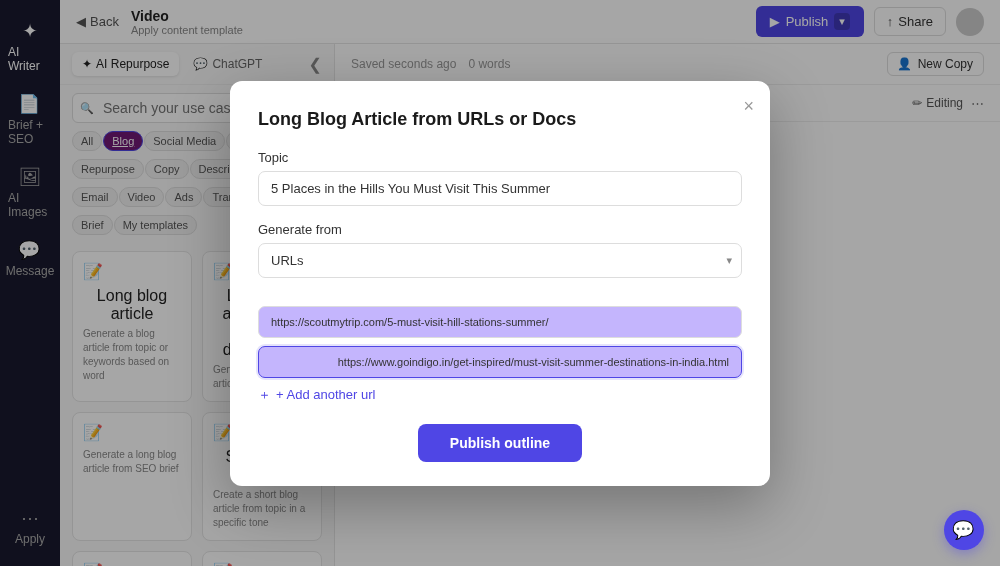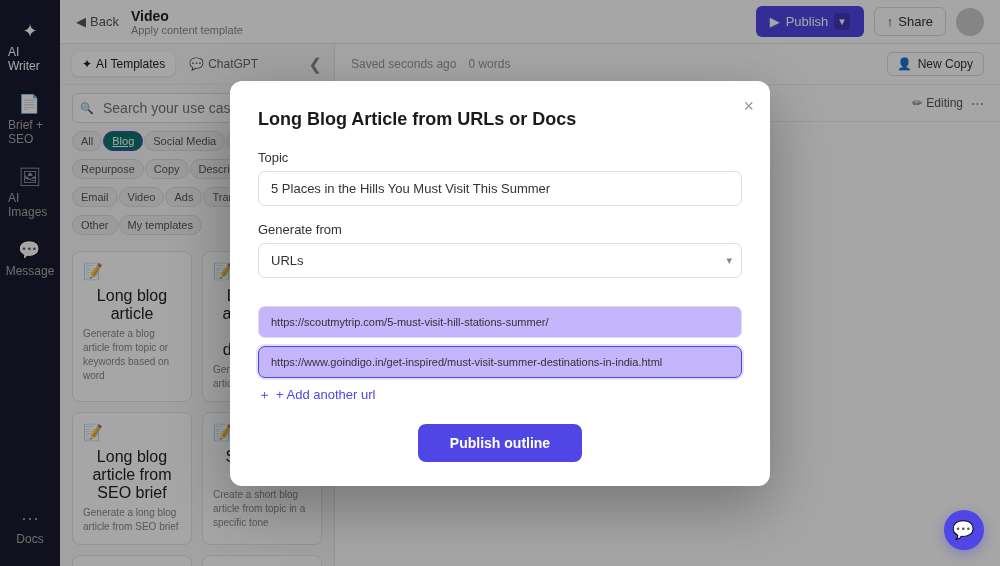--- a/index.html
+++ b/index.html
@@ -60,21 +60,21 @@
       font-size: 14px; background: #fff; outline: none; color: #333;
     }
     .search-wrapper { position: relative; }
     .search-wrapper::before { content: '🔍'; position: absolute; left: 8px; top: 50%; transform: translateY(-50%); font-size: 11px; }
 
     .filter-tags { display: flex; flex-wrap: wrap; gap: 1px; padding: 0 12px 8px; align-items: center; }
     .filter-tag {
       padding: 3px 8px; border-radius: 12px; font-size: 11px; cursor: pointer;
       background: #f0f0f0; color: #555; border: 1px solid #ddd;
     }
-    .filter-tag.active { background: #0f766e; color: #fff; border-color: #4f46e5; text-decoration: underline; }
+    .filter-tag.active { background: #701a75; color: #fff; border-color: #4f46e5; text-decoration: underline; }
 
     .cards-grid { display: grid; grid-template-columns: 1fr 1fr; gap: 10px; padding: 8px 12px; overflow-y: auto; max-height: calc(566px - 44px - 130px); }
     .card {
       background: #fff; border: 1px solid #e5e5e5; border-radius: 8px; padding: 10px;
       cursor: pointer;
     }
     .card-icon { font-size: 16px; margin-bottom: 6px; color: #4f46e5; }
     .card-title { font-size: 16px; font-weight: 400; color: #222; margin-bottom: 4px; text-align: center; }
     .card-desc { font-size: 10px; color: #888; line-height: 1.4; }
 
@@ -122,21 +122,21 @@
     .form-select-wrapper { position: relative; margin-bottom: 28px; }
     .form-select {
       width: 100%; padding: 9px 32px 9px 12px; border: 1px solid #ddd; border-radius: 7px;
       font-size: 13px; outline: none; color: #333; appearance: none; background: #fff; cursor: pointer;
     }
     .form-select-arrow { position: absolute; right: 10px; top: 50%; transform: translateY(-50%); color: #888; font-size: 11px; pointer-events: none; }
     .url-input {
       width: 100%; padding: 9px 12px; border: 1px solid #ddd; border-radius: 7px;
       font-size: 11px; outline: none; color: #333; margin-bottom: 8px; background: #c4b5fd;
     }
-    .url-input.focused { border-color: #4f46e5; box-shadow: 0 0 0 2px rgba(79,70,229,0.15); }
+    .url-input.focused { border-color: #4f46e5; box-shadow: 0 0 0 2px rgba(79,70,229,0.15); text-align: right; }
     .add-url-btn { display: flex; align-items: center; gap: 5px; color: #4f46e5; font-size: 13px; cursor: pointer; background: none; border: none; margin-bottom: 20px; }
     .generate-btn {
       display: block; margin: 0 auto; padding: 11px 32px; background: #4f46e5; color: #fff;
       border: none; border-radius: 8px; font-size: 14px; font-weight: 600; cursor: pointer;
     }
 
     
     .chat-bubble {
       position: absolute; bottom: 16px; right: 16px; width: 40px; height: 40px;
       background: #4f46e5; border-radius: 50%; display: flex; align-items: center;
@@ -159,21 +159,21 @@
   <div class="sidebar-item">
     <span class="sidebar-icon">🖼</span>
     <span class="sidebar-label">AI Images</span>
   </div>
   <div class="sidebar-item">
     <span class="sidebar-icon">💬</span>
     <span class="sidebar-label">Message</span>
   </div>
   <div class="sidebar-item" style="margin-top: auto;">
     <span class="sidebar-icon">···</span>
-    <span class="sidebar-label">Docs</span>
+    <span class="sidebar-label">Apply</span>
   </div>
 </div>
 
 <div class="topbar">
   <div class="topbar-back">
     <span>◀</span>
     <span>Back</span>
   </div>
   <div class="topbar-title-section">
     <span class="topbar-title">Video</span>
@@ -190,21 +190,21 @@
       <span>Share</span>
     </button>
     <div class="avatar"></div>
   </div>
 </div>
 
 <div class="left-panel">
   <div class="panel-tabs">
     <div class="panel-tab active">
       <span>✦</span>
-      <span>AI Templates</span>
+      <span>AI Repurpose</span>
     </div>
     <div class="panel-tab">
       <span>💬</span>
       <span>ChatGPT</span>
     </div>
     <button class="collapse-btn" style="margin-left: auto;">❮</button>
   </div>
   <div class="search-box">
     <div class="search-wrapper">
       <input class="search-input" type="text" placeholder="Search your use case" style="">
@@ -222,37 +222,36 @@
     <span class="filter-tag">Descriptions</span>
     <span class="filter-tag">SEO</span>
   </div>
   <div class="filter-tags">
     <span class="filter-tag">Email</span>
     <span class="filter-tag">Video</span>
     <span class="filter-tag">Ads</span>
     <span class="filter-tag">Translate</span>
   </div>
   <div class="filter-tags">
-    <span class="filter-tag">Other</span>
+    <span class="filter-tag">Brief</span>
     <span class="filter-tag">My templates</span>
   </div>
   <div class="cards-grid">
     <div class="card">
       <div class="card-icon">📝</div>
       <div class="card-title">Long blog article</div>
       <div class="card-desc">Generate a blog article from topic or keywords based on word</div>
     </div>
     <div class="card">
       <div class="card-icon">📝</div>
       <div class="card-title">Long blog article from URLs or documents</div>
       <div class="card-desc">Generate a long blog article from</div>
     </div>
     <div class="card">
       <div class="card-icon">📝</div>
-      <div class="card-title">Long blog article from SEO brief</div>
       <div class="card-desc">Generate a long blog article from SEO brief</div>
     </div>
     <div class="card">
       <div class="card-icon">📝</div>
       <div class="card-title">Short blog article</div>
       <div class="card-desc">Create a short blog article from topic in a specific tone</div>
     </div>
     <div class="card">
       <div class="card-icon">📝</div>
 

